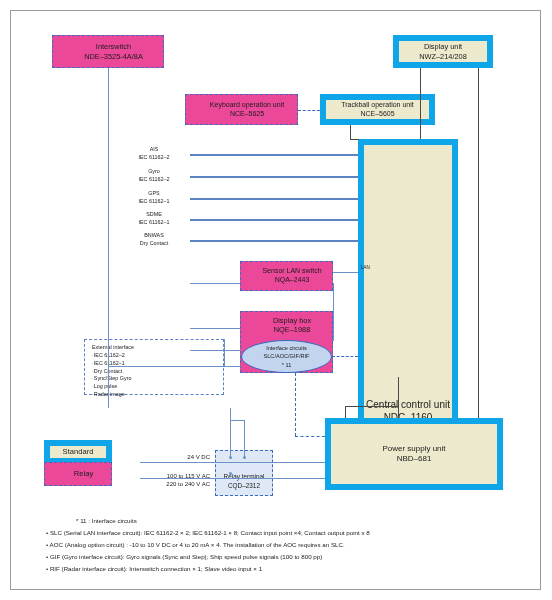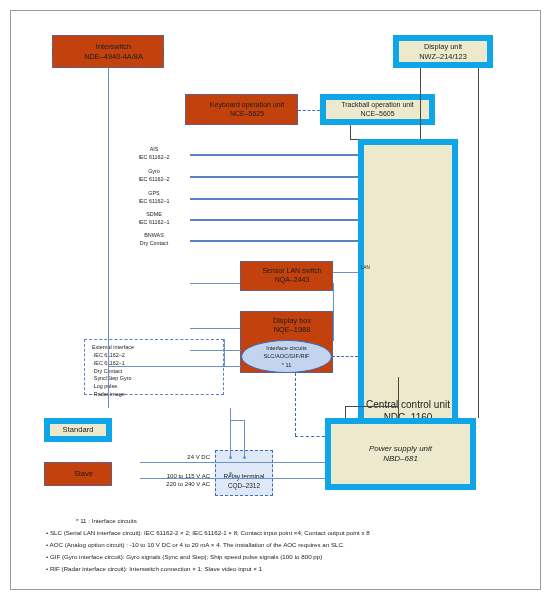--- a/index.html
+++ b/index.html
@@ -16,21 +16,21 @@
     border:1px solid #9a9a9a;background:#ffffff;box-sizing:border-box;
   }
 
   
   .box{
     position:absolute;box-sizing:border-box;
     display:flex;flex-direction:column;align-items:center;justify-content:center;
     text-align:center;line-height:1.25;color:#1c1c1c;
   }
   .std{ background:#ece9cd; border:6px solid #0ea5e9; }
-  .opt{ background:#c2410c; border:1px dashed #3b6bbf;padding-left:11px; }
+  .opt{ background:#ec4899; border:1px dashed #3b6bbf;padding-left:11px; }
 
   .box .l1,.box .l2{display:block;white-space:nowrap;}
 
   
   .ln{position:absolute;}
   .ln.h{height:0;border-top-width:1px;border-top-style:solid;}
   .ln.v{width:0;border-left-width:1px;border-left-style:solid;}
   .blue{border-color:#6b91c9;}
   .bluet{border-color:#5b83c0;}
   .dark{border-color:#4a4a42;}
@@ -89,26 +89,26 @@
   .lanlab{position:absolute;font-size:4.6px;color:#1c1c1c;}
 </style>
 </head>
 <body>
 
 <div id="root">
   <div class="frame"></div>
 
   <div class="box opt" style="left:52px;top:35px;width:112px;height:33px;font-size:7.4px;">
     <span class="l1">Interswitch</span>
-    <span class="l2">NDE–4940-4A/8A</span>
+    <span class="l2">NDE–3525-4A/8A</span>
   </div>
 
   <div class="box std" style="left:393px;top:35px;width:100px;height:33px;font-size:7.4px;">
     <span class="l1">Display unit</span>
-    <span class="l2">NWZ–214/123</span>
+    <span class="l2">NWZ–214/208</span>
   </div>
 
   <div class="box opt" style="left:185px;top:94px;width:113px;height:31px;font-size:7px;">
     <span class="l1">Keyboard operation unit</span>
     <span class="l2">NCE–5625</span>
   </div>
 
   <div class="box std" style="left:320px;top:94px;width:115px;height:31px;font-size:7px;">
     <span class="l1">Trackball operation unit</span>
     <span class="l2">NCE–5605</span>
@@ -129,42 +129,42 @@
     <span class="l1">Display box</span>
     <span class="l2">NQE–1988</span>
   </div>
 
   <div class="oval" style="left:241px;top:340px;width:91px;height:33px;">
     <span>Interface circuits</span>
     <span>SLC/AOC/GIF/RIF</span>
     <span>* 11</span>
   </div>
 
-  <div class="box std" style="left:325px;top:418px;width:151px;height:72px;font-size:8px;font-style:italic;">
+  <div class="box std" style="left:325px;top:418px;width:178px;height:72px;font-size:8px;">
     <span class="l1">Power supply unit</span>
     <span class="l2">NBD–681</span>
   </div>
 
   <div class="relay" style="left:215px;top:450px;width:58px;height:46px;">
     <span>Relay terminal</span>
     <span>CQD–2312</span>
   </div>
   <div class="dot" style="left:229px;top:456px;"></div>
   <div class="dot" style="left:243px;top:456px;"></div>
   <div class="dot" style="left:229px;top:472px;"></div>
 
   <div class="pwrlab" style="left:148px;top:454px;width:62px;">24 V DC</div>
   <div class="pwrlab" style="left:140px;top:473px;width:70px;">100 to 115 V AC</div>
   <div class="pwrlab" style="left:140px;top:481px;width:70px;">220 to 240 V AC</div>
 
-  <div class="box std" style="left:44px;top:418px;width:68px;height:24px;font-size:7.6px;">
+  <div class="box std" style="left:44px;top:440px;width:68px;height:24px;font-size:7.6px;">
     <span>Standard</span>
   </div>
   <div class="box opt" style="left:44px;top:462px;width:68px;height:24px;font-size:7.6px;">
-    <span>Slave</span>
+    <span>Relay</span>
   </div>
 
   <div class="sig" style="left:122px;top:146px;width:64px;">
     <div>AIS</div>
     <div>IEC 61162–2</div>
   </div>
   <div class="sig" style="left:122px;top:168px;width:64px;">
     <div>Gyro</div>
     <div>IEC 61162–2</div>
   </div>

